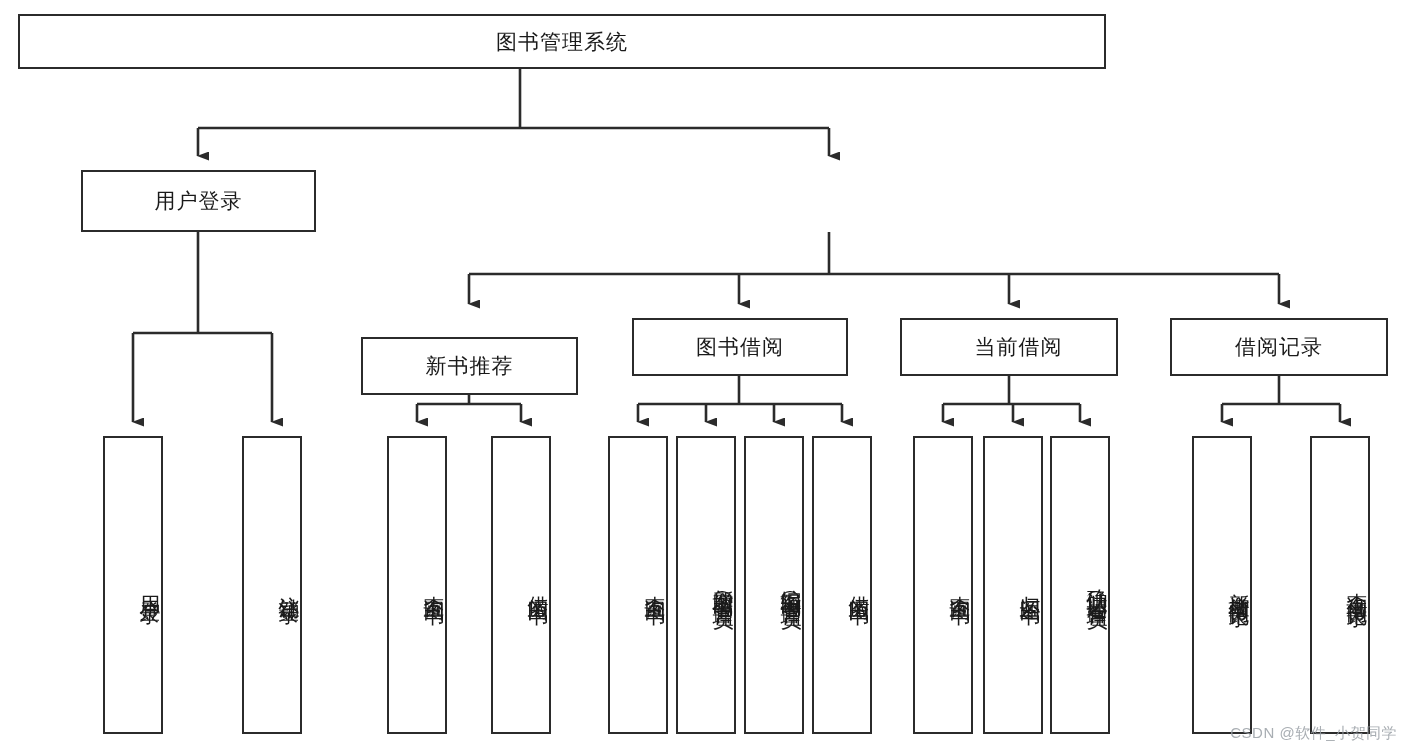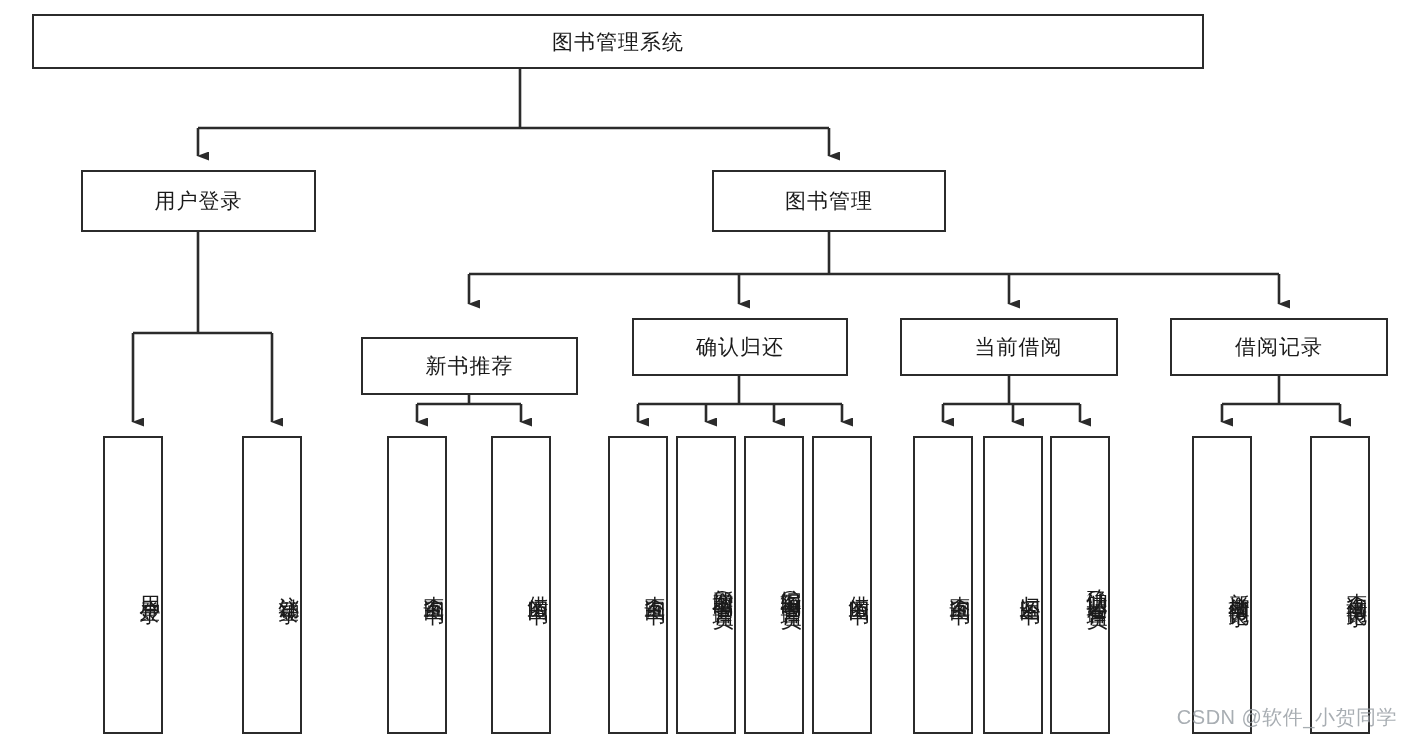--- a/index.html
+++ b/index.html
@@ -51,22 +51,22 @@
     justify-content: center;
   }
   .node.vert .vtext {
     writing-mode: vertical-rl;
     text-orientation: upright;
     white-space: nowrap;
   }
   .watermark {
     position: absolute;
     right: 8px;
-    bottom: 16px;
-    font-size: 20px;
+    bottom: 4px;
+    font-size: 15px;
     color: #9aa0a6;
     opacity: 0.85;
     white-space: nowrap;
     letter-spacing: 0.5px;
   }
 </style>
 </head>
 <body>
 
 <div id="canvas">
@@ -114,36 +114,33 @@
       <path d="M1013,404 L1013,422" marker-end="url(#arrow)"></path>
       <path d="M1080,404 L1080,422" marker-end="url(#arrow)"></path>
 
       <path d="M1279,376 L1279,404"></path>
       <path d="M1222,404 L1340,404"></path>
       <path d="M1222,404 L1222,422" marker-end="url(#arrow)"></path>
       <path d="M1340,404 L1340,422" marker-end="url(#arrow)"></path>
     </g>
   </svg>
 
-  <div class="node horiz" style="left:32px; top:14px; width:1172px; height:55px;">
+  <div class="node horiz" style="left:18px; top:14px; width:1088px; height:55px;">
     <span>图书管理系统</span>
   </div>
 
   <div class="node horiz" style="left:81px; top:170px; width:235px; height:62px;">
     <span>用户登录</span>
   </div>
-  <div class="node horiz" style="left:712px; top:170px; width:234px; height:62px;">
-    <span>图书管理</span>
-  </div>
 
   <div class="node horiz" style="left:361px; top:318px; width:217px; height:58px;margin-top:19px;">
     <span>新书推荐</span>
   </div>
   <div class="node horiz" style="left:632px; top:318px; width:216px; height:58px;">
-    <span>确认归还</span>
+    <span>图书借阅</span>
   </div>
   <div class="node horiz" style="left:900px; top:318px; width:218px; height:58px;padding-left:19px;">
     <span>当前借阅</span>
   </div>
   <div class="node horiz" style="left:1170px; top:318px; width:218px; height:58px;text-align:center;">
     <span>借阅记录</span>
   </div>
 
   <div class="node vert" style="left:103px; top:436px; width:60px; height:298px;">
     <span class="vtext">用户登录</span>

